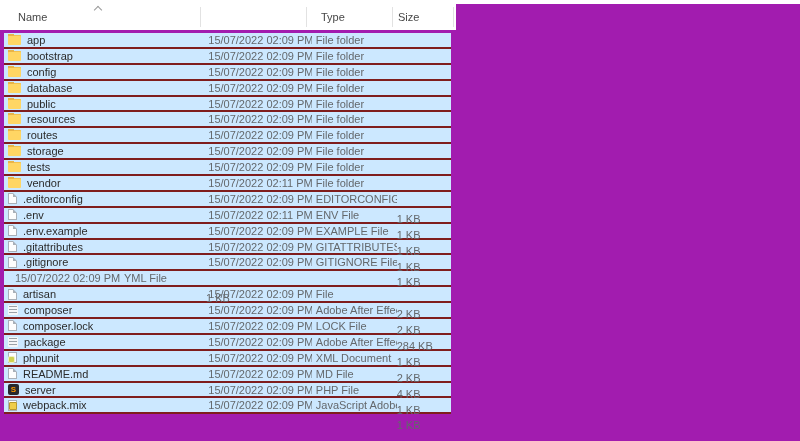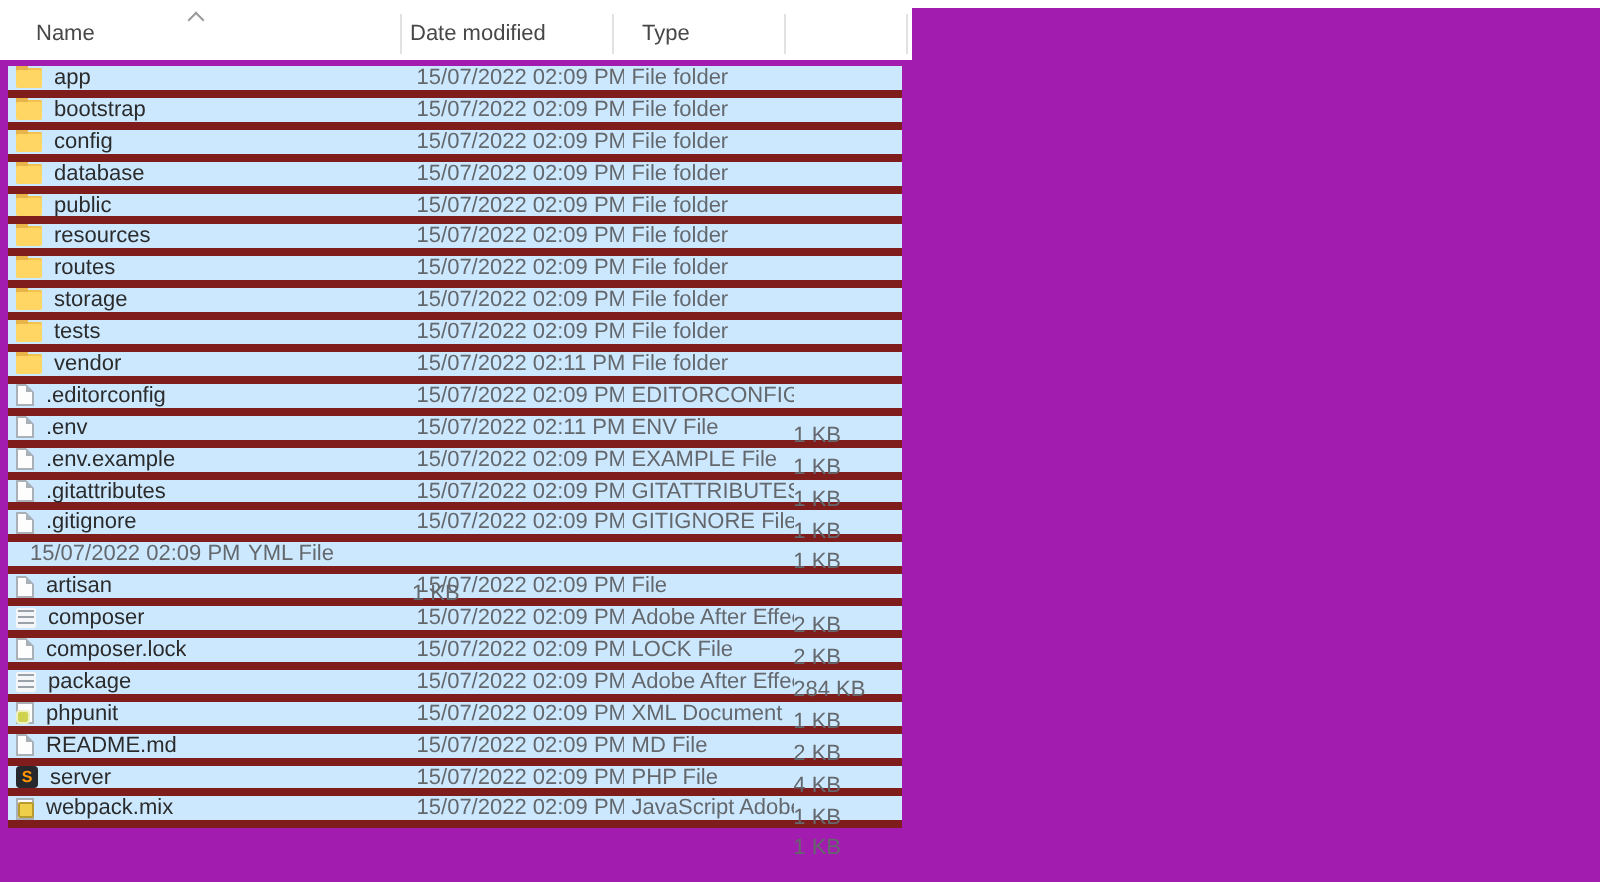--- a/index.html
+++ b/index.html
@@ -17,21 +17,21 @@
   .hcell.type  { left:306px; width:86px;  padding-left:15px; }
   .hcell.size  { left:392px; width:61px;  padding-left:6px; }
   .hsep { position:absolute; top:3px; width:1px; height:20px; background:#e2e2e2; }
   .hsep.s1 { left:200px; } .hsep.s2 { left:306px; } .hsep.s3 { left:392px; } .hsep.s4 { left:453px; }
   .sort-caret { position:absolute; left:94px; top:2px; width:8px; height:6px; }
   .sort-caret::before { content:""; position:absolute; left:1px; top:1px; width:5px; height:5px;
       border-left:1px solid #9a9a9a; border-top:1px solid #9a9a9a; transform:rotate(45deg); }
 
   
   .rows { position:absolute; top:29px; left:4px; width:447px; }
-  .file-row { display:flex; height:15.9px; background:#cce8ff; border-bottom:4px solid #7f1d1d;
+  .file-row { display:flex; height:15.9px; background:#cce8ff; border-bottom:2px solid #7f1d1d;
               align-items:center; cursor:default; }
   .cell { font-size:11px; overflow:hidden; white-space:nowrap; }
   .cell.name { width:196px; display:flex; align-items:center; padding-left:4px; color:#2b2b2b; }
   .cell.date { width:106px; padding-left:1px; color:#64686c;margin-left:10px; }
   .cell.type { width:86px;  padding-left:4px; color:#64686c; }
   .cell.size { width:55px;  text-align:left; padding-right:11px; color:#64686c;margin-top:40px; }
   .cell .label { overflow:hidden; white-space:nowrap; }
 
   
   .icon { display:inline-block; position:relative; margin-right:6px; flex:none; }
@@ -63,22 +63,22 @@
                 background:#efce4a; border:1px solid #b89b2e; border-radius:1px; }
 </style>
 </head>
 <body>
 
 <div class="explorer">
 
   <div class="col-header">
     <div class="sort-caret"></div>
     <div class="hcell name">Name</div>
-    <div class="hcell date">Date modified</div>
     <div class="hcell type">Type</div>
+    <div class="hcell size">Size</div>
     <div class="hsep s1"></div>
     <div class="hsep s2"></div>
     <div class="hsep s3"></div>
     <div class="hsep s4"></div>
   </div>
 
   <div class="rows">
   <div class="file-row">
     <div class="cell name">
       <span class="icon icon-folder"></span>

